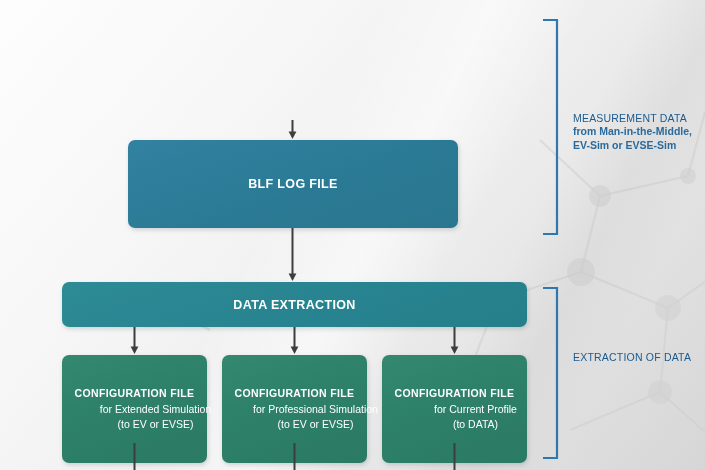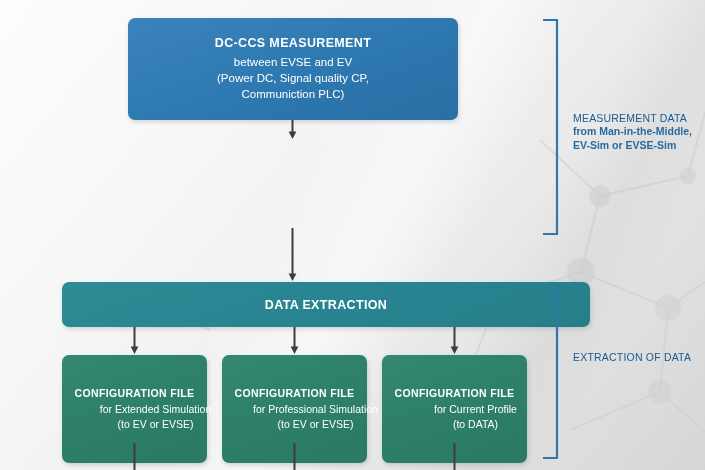--- a/index.html
+++ b/index.html
@@ -69,21 +69,21 @@
   #box-measurement .node-title { font-size: 12.5px; margin-bottom: 4px; }
   #box-measurement .node-sub { font-size: 11.5px; line-height: 16px; }
 
   #box-blf {
     left: 128px; top: 140px; width: 330px; height: 88px;
     background: linear-gradient(160deg, #3181a0 0%, #2b7a95 55%, #2a768f 100%);
   }
   #box-blf .node-title { font-size: 12.5px; }
 
   #box-extraction {
-    left: 62px; top: 282px; width: 528px; height: 45px;
+    left: 62px; top: 282px; width: 465px; height: 45px;
     background: linear-gradient(160deg, #2d8b96 0%, #27838f 60%, #257f8b 100%);
   }
   #box-extraction .node-title { font-size: 12.5px; }
 
   .box-config {
     top: 355px; width: 145px; height: 108px;
     background: linear-gradient(160deg, #33886f 0%, #2d7f67 55%, #2b7a63 100%);
   }
   #box-config-1 { left: 62px; }
   #box-config-2 { left: 222px; }
@@ -150,32 +150,29 @@
       <circle cx="660" cy="392" r="12"></circle>
       <circle cx="688" cy="176" r="8"></circle>
       <circle cx="497" cy="300" r="9"></circle>
       <circle cx="150" cy="447" r="12"></circle>
       <circle cx="305" cy="452" r="10"></circle>
       <circle cx="466" cy="450" r="9"></circle>
     </g>
   </svg>
   <div id="bg-sheen"></div>
 
-  <div class="node-box" id="box-measurement">
-    <div class="node-title">DC-CCS MEASUREMENT</div>
-    <div class="node-sub">between EVSE and EV</div>
-    <div class="node-sub">(Power DC, Signal quality CP,</div>
-    <div class="node-sub">Communiction PLC)</div>
-  </div>
 
   <svg class="arrow" style="left:286px; top:120px; height:20px;" width="13" height="20" viewBox="0 0 13 20" aria-hidden="true">
     <line x1="6.5" y1="0" x2="6.5" y2="12" stroke="#3d3d3d" stroke-width="2"></line>
     <polygon points="6.5,19 2.6,11.5 10.4,11.5" fill="#3d3d3d"></polygon>
   </svg>
 
+  <div class="node-box" id="box-blf">
+    <div class="node-title">BLF LOG FILE</div>
+  </div>
 
   <svg class="arrow" style="left:286px; top:228px; height:54px;" width="13" height="54" viewBox="0 0 13 54" aria-hidden="true">
     <line x1="6.5" y1="0" x2="6.5" y2="46" stroke="#3d3d3d" stroke-width="2"></line>
     <polygon points="6.5,53 2.6,45.5 10.4,45.5" fill="#3d3d3d"></polygon>
   </svg>
 
   <div class="node-box" id="box-extraction">
     <div class="node-title">DATA EXTRACTION</div>
   </div>
 

